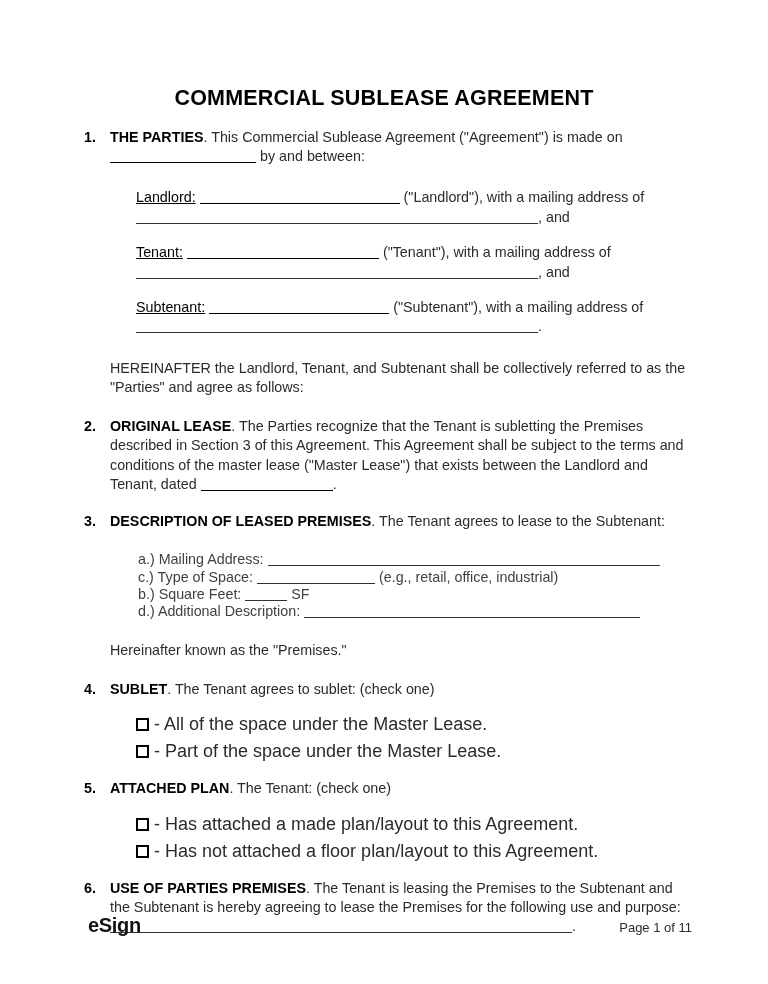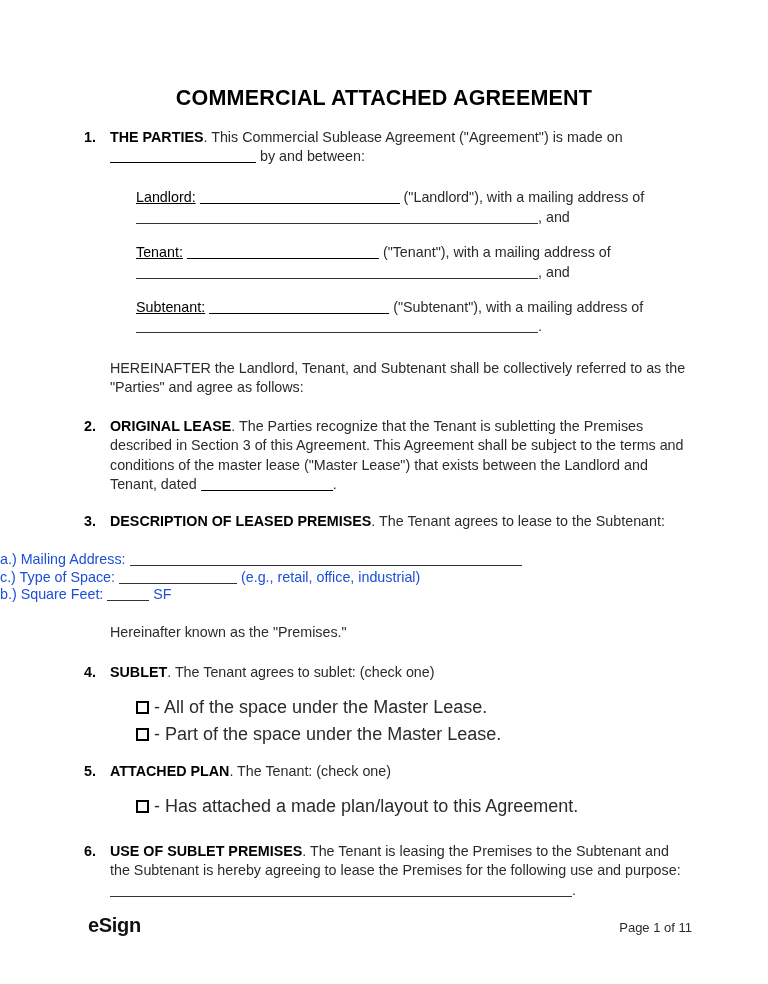--- a/index.html
+++ b/index.html
@@ -96,24 +96,25 @@
     vertical-align: -2px;
   }
   .rule-thin {
     display: inline-block;
     border-bottom: 1.1px solid #333;
     height: 12px;
     vertical-align: -2px;
   }
 
   .sub-list {
+    padding-left: 138px;
     padding-right: 60px;
     font-size: 14.3px;
     line-height: 17.4px;
-    color: #1d4ed8;
+    color: #404040;
     white-space: nowrap;
   }
 
   
   .cb-row {
     padding-left: 136px;
     font-size: 18px;
     line-height: 19px;
     color: #2b2b2b;
     display: flex;
@@ -158,21 +159,21 @@
     font-size: 13px;
     color: #2b2b2b;
     margin-left: 30px;
   }
 </style>
 </head>
 <body>
 
 <div class="page">
 
-  <div class="doc-title">COMMERCIAL ATTACHED AGREEMENT</div>
+  <div class="doc-title">COMMERCIAL SUBLEASE AGREEMENT</div>
 
   <div class="content">
 
     <div class="clause">
       <span class="num">1.</span><span class="head">THE PARTIES</span><span>. This Commercial Sublease Agreement ("Agreement") is made on</span>
       <br>
       <span class="rule" style="width:146px"></span>
       <span>by and between:</span>
     </div>
 
@@ -238,20 +239,25 @@
       <span>Type of Space:</span>
       <span class="rule-thin" style="width:118px"></span>
       <span>(e.g., retail, office, industrial)</span>
     </div>
     <div class="sub-list">
       <span>b.)</span>
       <span>Square Feet:</span>
       <span class="rule-thin" style="width:42px"></span>
       <span>SF</span>
     </div>
+    <div class="sub-list">
+      <span>d.)</span>
+      <span>Additional Description:</span>
+      <span class="rule-thin" style="width:114px"></span><span class="rule-thin" style="width:222px"></span>
+    </div>
 
     <div class="sp20"></div>
 
     <div class="plain">Hereinafter known as the "Premises."</div>
 
     <div class="sp20"></div>
 
     <div class="clause">
       <span class="num">4.</span><span class="head">SUBLET</span><span>. The Tenant agrees to sublet: (check one)</span>
     </div>
@@ -274,25 +280,29 @@
       <span class="num">5.</span><span class="head">ATTACHED PLAN</span><span>. The Tenant: (check one)</span>
     </div>
 
     <div class="sp16"></div>
 
     <div class="cb-row">
       <span class="checkbox"></span>
       <span>- Has attached a made plan/layout to this Agreement.</span>
     </div>
     <div class="sp8"></div>
+    <div class="cb-row">
+      <span class="checkbox"></span>
+      <span>- Has not attached a floor plan/layout to this Agreement.</span>
+    </div>
 
     <div class="sp18"></div>
 
     <div class="clause">
-      <span class="num">6.</span><span class="head">USE OF SUBLET PREMISES</span><span>. The Tenant is leasing the Premises to the Subtenant and the Subtenant is hereby agreeing to lease the Premises for the following use and purpose:</span>
+      <span class="num">6.</span><span class="head">USE OF PARTIES PREMISES</span><span>. The Tenant is leasing the Premises to the Subtenant and the Subtenant is hereby agreeing to lease the Premises for the following use and purpose:</span>
       <span class="rule-thin" style="width:462px"></span><span>.</span>
     </div>
 
   </div>
 
   <div class="footer">
     <div class="footer-logo">eSign</div>
     <div class="footer-page">Page 1 of 11</div>
   </div>
 

